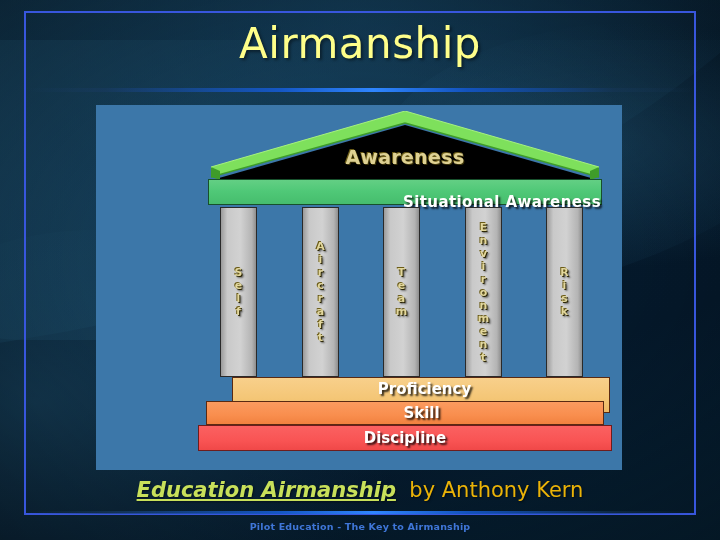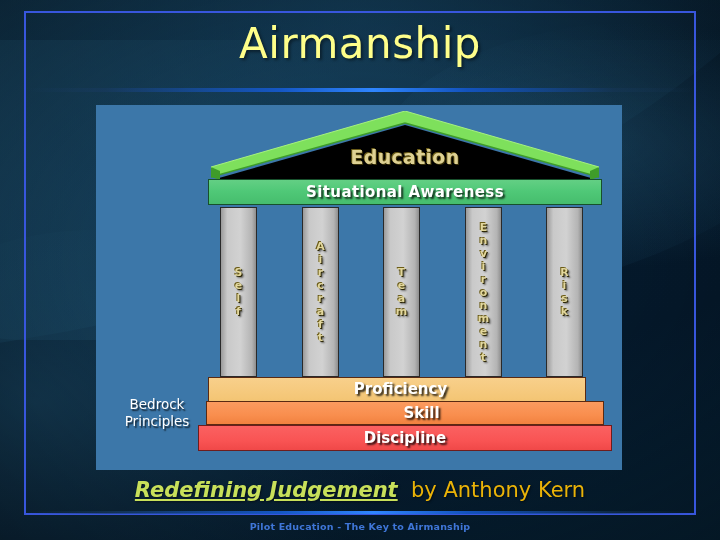--- a/index.html
+++ b/index.html
@@ -171,27 +171,28 @@
     left: 112px;
     top: 74px;
     width: 394px;
     height: 26px;
     background: linear-gradient(to bottom, #63cf84 0%, #4fc877 48%, #46bd6d 100%);
     border: 1px solid #17502c;
     box-sizing: border-box;
   }
   .architrave span {
     display: block;
-    text-align: center;
+    text-align: right;
     font-size: 15px;
     line-height: 24px;
     font-weight: bold;
     color: #ffffff;
     letter-spacing: .4px;
     text-shadow: 2px 2px 2px rgba(0,0,0,.75);
+    margin-top: 10px;
   }
 
   
   .pillar {
     position: absolute;
     top: 102px;
     width: 37px;
     height: 170px;
     background: linear-gradient(to right, #9a9a9a 0%, #c9c9c9 18%, #d2d2d2 55%, #b4b4b4 88%, #8e8e8e 100%);
     border: 1px solid #2a2a2a;
@@ -226,21 +227,21 @@
     border: 1px solid #5a2a12;
   }
   .step span {
     display: block;
     text-align: center;
     font-weight: bold;
     color: #ffffff;
     text-shadow: 2px 2px 2px rgba(0,0,0,.8);
   }
   .step.proficiency {
-    left: 112px; top: 272px; width: 378px; height: 36px;
+    left: 136px; top: 272px; width: 378px; height: 36px;
     background: linear-gradient(to bottom, #f8d08b 0%, #f4c676 60%, #edb964 100%);
     padding-left: 7px;
   }
   .step.proficiency span { font-size: 15px; line-height: 22px; }
   .step.skill {
     left: 110px; top: 296px; width: 398px; height: 24px;
     background: linear-gradient(to bottom, #fb9b5f 0%, #f98e4e 60%, #f1813f 100%);
   }
   .step.skill span { font-size: 15px; line-height: 22px; padding-left: 33px; }
   .step.discipline {
@@ -300,43 +301,39 @@
   <div class="vignette"></div>
 
   <div class="frame"></div>
 
   <div class="title">Airmanship</div>
   <div class="divider top"></div>
 
   <div class="panel">
 
     <div class="side-label pillars">
-    </div>
-    <div class="side-label bedrock">
-      <div>Bedrock</div>
-      <div>Principles</div>
     </div>
 
     <div class="roof">
       <svg width="390" height="82" viewBox="0 0 390 82">
 
         <polygon points="195,14 381,67 381,70 9,70 9,67" fill="#000000"></polygon>
 
         <polygon points="195,0 389,56 389,66 195,12" fill="#7ee05c"></polygon>
         <polygon points="195,0 1,56 1,66 195,12" fill="#7ee05c"></polygon>
 
         <polygon points="389,56 389,66 380,69 380,60" fill="#3f9c2a"></polygon>
         <polygon points="1,56 1,66 10,69 10,60" fill="#3f9c2a"></polygon>
         <polyline points="195,12 1,66" fill="none" stroke="#3f9c2a" stroke-width="1.4"></polyline>
         <polyline points="195,12 389,66" fill="none" stroke="#3f9c2a" stroke-width="1.4"></polyline>
         <polyline points="195,0 1,56" fill="none" stroke="#a6f07f" stroke-width="1"></polyline>
         <polyline points="195,0 389,56" fill="none" stroke="#a6f07f" stroke-width="1"></polyline>
       </svg>
     </div>
-    <div class="judgement">Education</div>
+    <div class="judgement">Awareness</div>
 
     <div class="architrave">
       <span>Situational Awareness</span>
     </div>
 
     <div class="pillar" style="left:124px;">
       <div class="pillar-text">
         <b>
             <span style="display: block;">S</span>
             <span style="display: block;">e</span>
@@ -403,19 +400,19 @@
     <div class="step skill">
       <span>Skill</span>
     </div>
     <div class="step discipline">
       <span>Discipline</span>
     </div>
 
   </div>
 
   <div class="caption">
-    <span class="book">Redefining Judgement</span><span>&nbsp;&nbsp;</span><span class="author">by Anthony Kern</span>
+    <span class="book">Education Airmanship</span><span>&nbsp;&nbsp;</span><span class="author">by Anthony Kern</span>
   </div>
 
   <div class="divider bottom"></div>
   <div class="footer">Pilot Education - The Key to Airmanship</div>
 
 </div>
 
 </body></html>

